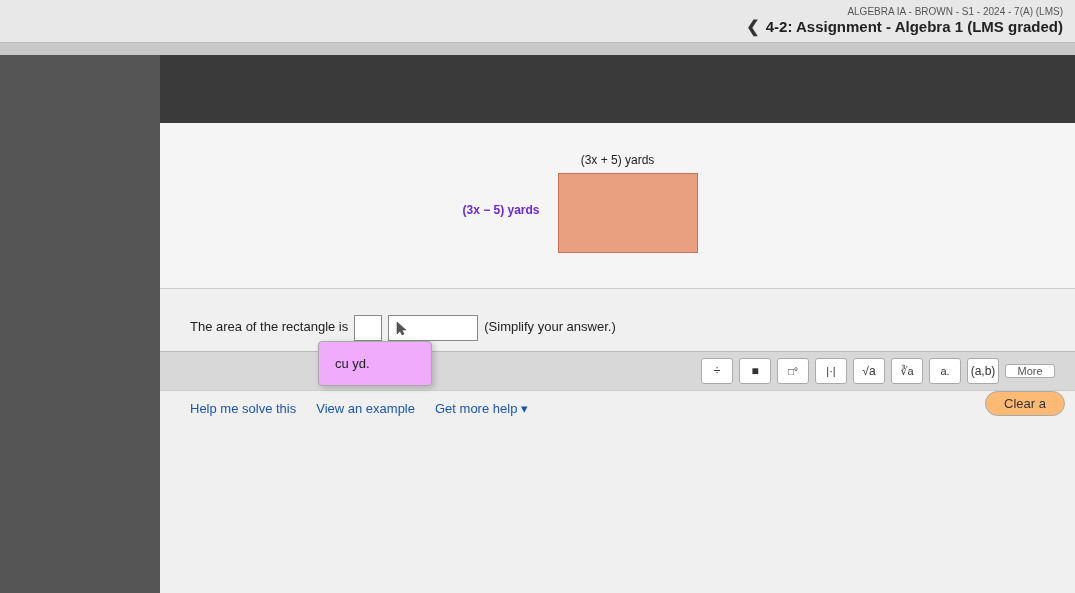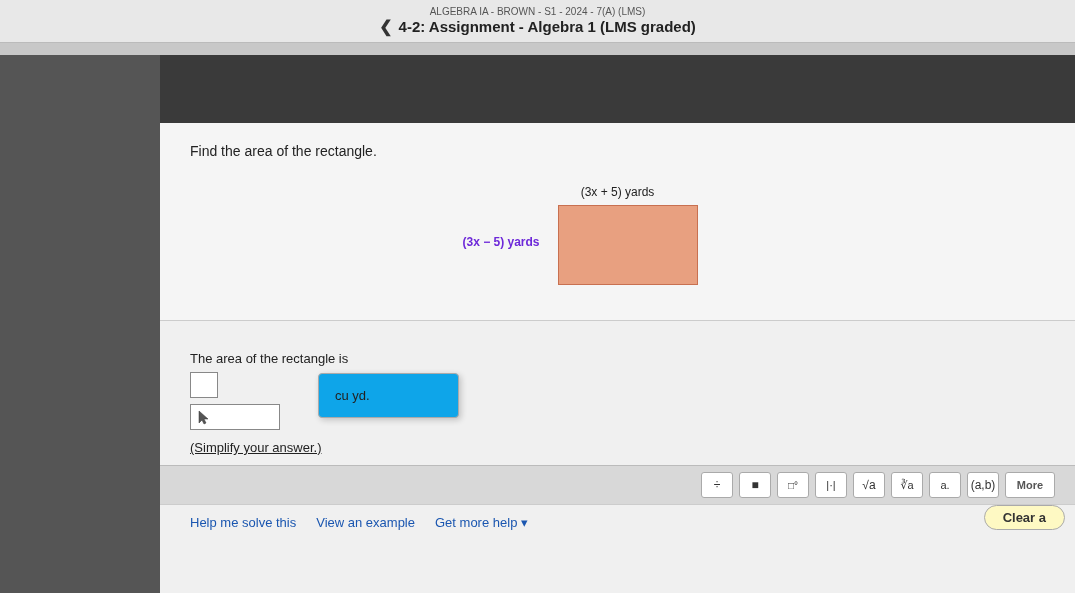--- a/index.html
+++ b/index.html
@@ -13,21 +13,21 @@
     }
 
     
     .nav-bar {
       position: absolute;
       top: 0; left: 0;
       width: 100%;
       background: #e8e8e8;
       padding: 6px 12px;
       display: flex;
-      align-items: center;
+      align-items: flex-end;
       flex-direction: column;
       border-bottom: 1px solid #bbb;
     }
     .nav-bar .breadcrumb-top {
       font-size: 10px;
       color: #555;
     }
     .nav-bar .breadcrumb-main {
       font-size: 15px;
       font-weight: bold;
@@ -122,21 +122,20 @@
       margin: 0 0 16px 0;
     }
 
     
     .answer-row {
       display: flex;
       align-items: flex-start;
       gap: 6px;
       padding: 10px 30px;
       position: relative;
-      flex-direction: column;
     }
 
     .answer-label {
       font-size: 13px;
       color: #222;
       margin-top: 4px;
       white-space: nowrap;
     }
 
     .answer-box {
@@ -152,33 +151,32 @@
       height: 26px;
       border: 1px solid #888;
       background: white;
       position: relative;
     }
 
     .simplify-text {
       font-size: 13px;
       color: #222;
       margin-top: 4px;
-      text-decoration: underline;
     }
 
     
     .dropdown-popup {
       position: absolute;
       top: 36px;
       left: 158px;
-      background: #0ea5e9;
+      background: #f0abfc;
       border: 1px solid #aaa;
       border-radius: 4px;
       box-shadow: 2px 2px 6px rgba(0,0,0,0.2);
-      width: 141px;
+      width: 114px;
       z-index: 10;
       padding: 6px 0;
     }
 
     .dropdown-item {
       padding: 8px 16px;
       font-size: 13px;
       color: #222;
       cursor: pointer;
     }
@@ -203,31 +201,30 @@
       display: flex;
       align-items: center;
       justify-content: center;
       font-size: 12px;
       cursor: pointer;
       color: #333;
     }
 
     .toolbar-btn-more {
       width: 50px;
-      height: 26px;
+      height: 14px;
       background: white;
       border: 1px solid #aaa;
       border-radius: 3px;
       display: flex;
       align-items: center;
       justify-content: center;
       font-size: 11px;
       cursor: pointer;
       color: #555;
-      font-weight: bold;
     }
 
     
     .bottom-bar {
       background: #f0f0f0;
       padding: 10px 30px;
       display: flex;
       align-items: flex-end;
       gap: 20px;
       border-top: 1px solid #ccc;
@@ -237,28 +234,27 @@
       font-size: 13px;
       color: #1a56b0;
       cursor: pointer;
       text-decoration: none;
     }
 
     .clear-btn {
       position: absolute;
       right: 10px;
       bottom: 10px;
-      background: #fef9c3;
+      background: #fdba74;
       border: 1px solid #aaa;
       border-radius: 14px;
       padding: 4px 18px;
       font-size: 13px;
       cursor: pointer;
       color: #333;
-      font-weight: bold;
     }
 
     .left-sidebar {
       position: absolute;
       top: 55px;
       left: 0;
       width: 160px;
       height: calc(593px - 55px);
       background: #555;
     }
@@ -286,21 +282,20 @@
   </div>
 </div>
 
 <div class="left-sidebar"></div>
 
 <div class="content-area">
 
   <div class="top-banner"></div>
 
   <div class="problem-container">
-    <div class="problem-question">Find the area of the rectangle.</div>
 
     <div class="diagram-wrapper">
       <div class="rect-figure">
         <div class="label-top">(3x + 5) yards</div>
         <div class="label-left">(3x − 5) yards</div>
         <div class="rect-shape"></div>
       </div>
     </div>
   </div>
 

